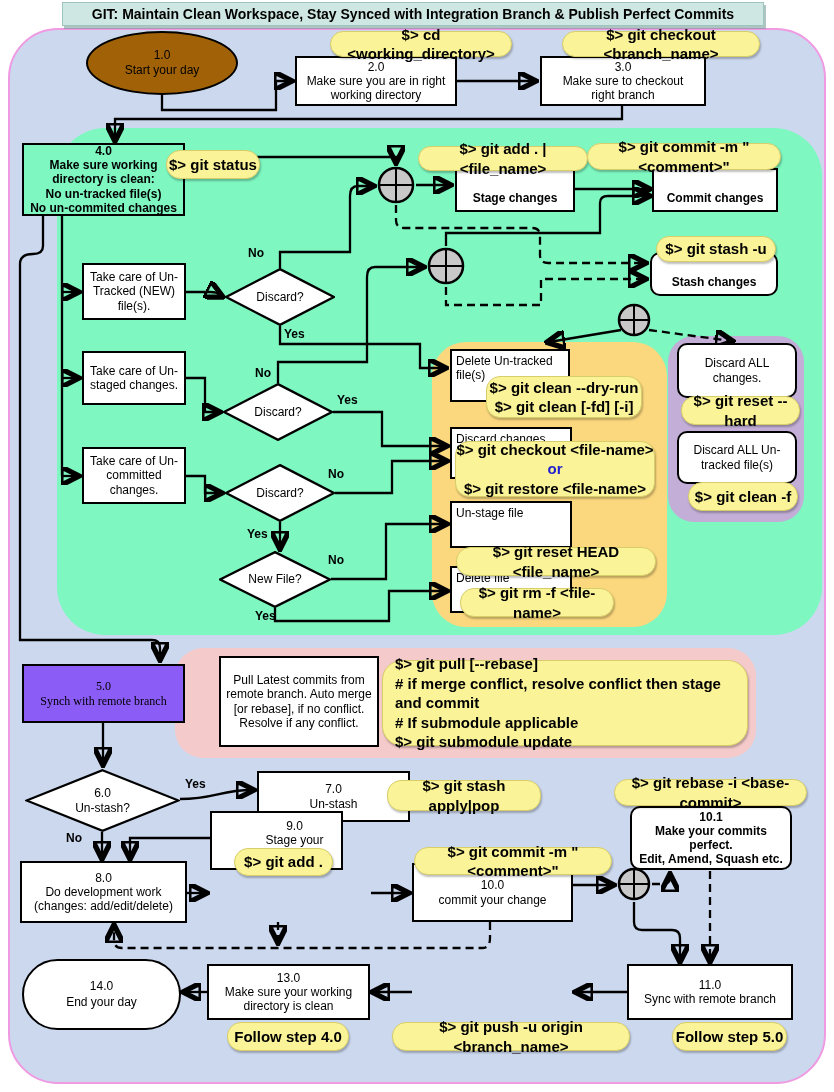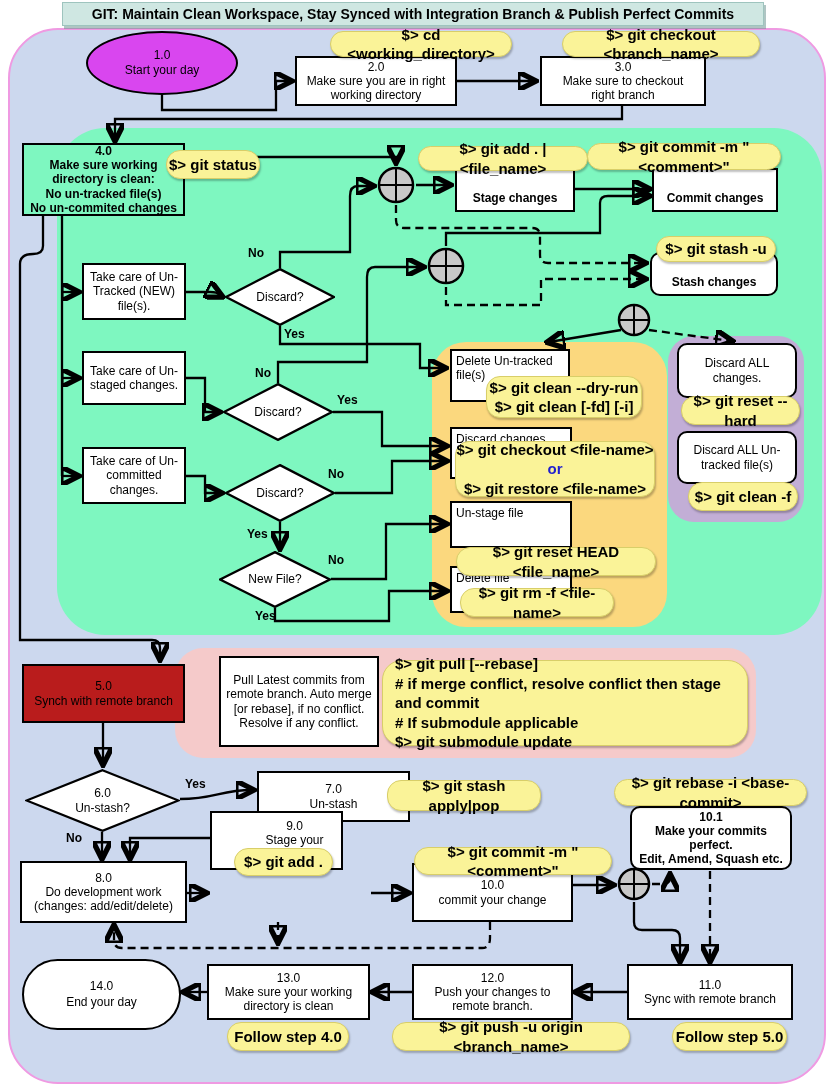--- a/index.html
+++ b/index.html
@@ -20,25 +20,25 @@
   #pink{left:175px;top:648px;width:581px;height:110px;background:#f5caca;border-radius:28px;}
   
   #wires{left:0;top:0;width:834px;height:1092px;z-index:2;}
   #wires path{fill:none;stroke:#000;stroke-width:2.3px;}
   #wires path.dash{stroke-dasharray:8 5;}
   
   .box{background:#fff;border:2px solid #000;display:flex;align-items:center;justify-content:center;
        text-align:center;font-size:12px;line-height:1.18;white-space:pre-line;z-index:3;}
   .box.boldtxt{font-weight:bold;}
   .box.greenfill{background:#7ef7c0;}
-  .box.pinkfill{background:#b91c1c;}
+  .box.pinkfill{background:#8b5cf6;font-family:Liberation Serif, serif;}
   .box.round{border-radius:10px;border-width:2.5px;}
   .box.bottom{align-items:flex-end;padding-bottom:5px;font-weight:bold;}
   .box.topleft{align-items:flex-start;justify-content:flex-start;text-align:left;padding:3px 0 0 4px;}
-  .ellipse{background:#d946ef;border:2.5px solid #000;border-radius:50%;display:flex;align-items:center;
+  .ellipse{background:#a16207;border:2.5px solid #000;border-radius:50%;display:flex;align-items:center;
            justify-content:center;text-align:center;font-size:12px;white-space:pre-line;z-index:3;line-height:1.25;}
   .stadium{background:#fff;border:2.5px solid #000;border-radius:36px;display:flex;align-items:center;
            justify-content:center;text-align:center;font-size:12px;white-space:pre-line;z-index:3;line-height:1.3;}
   .pill{background:#faf398;border:1px solid #d8ce69;border-radius:14px;box-shadow:1px 2px 2px rgba(0,0,0,.25);
         display:flex;flex-direction:column;align-items:center;justify-content:center;text-align:center;
         font-size:15px;font-weight:bold;white-space:pre-line;z-index:4;line-height:1.3;}
   .pill.leftal{align-items:flex-start;text-align:left;padding-left:12px;border-radius:20px;}
   .pill .blue{color:#1f1fcf;display:block;}
   .pill span{display:block;}
   .diamond{z-index:3;}
@@ -250,23 +250,20 @@
 commit your change</div>
   <div class="abs pill" style="left:614px;top:779px;width:193px;height:27px;">$&gt; git rebase -i &lt;base-commit&gt;</div>
   <div class="abs box round boldtxt" style="left:630px;top:806px;width:162px;height:64px;">10.1
 Make your commits
 perfect.
 Edit, Amend, Squash etc.</div>
 
   <div class="abs box" style="left:627px;top:964px;width:166px;height:56px;">11.0
 Sync with remote branch</div>
   <div class="abs pill" style="left:672px;top:1022px;width:115px;height:29px;">Follow step 5.0</div>
-  <div class="abs box" style="left:412px;top:964px;width:161px;height:56px;">12.0
-Push your changes to
-remote branch.</div>
   <div class="abs pill" style="left:392px;top:1022px;width:238px;height:29px;">$&gt; git push -u origin &lt;branch_name&gt;</div>
   <div class="abs box" style="left:207px;top:964px;width:163px;height:56px;">13.0
 Make sure your working
 directory is clean</div>
   <div class="abs pill" style="left:227px;top:1022px;width:122px;height:29px;">Follow step 4.0</div>
   <div class="abs stadium" style="left:22px;top:959px;width:159px;height:71px;">14.0
 End your day</div>
 
   <span class="abs elabel" style="left:248px;top:246px;">No</span>
   <span class="abs elabel" style="left:284px;top:327px;">Yes</span>

